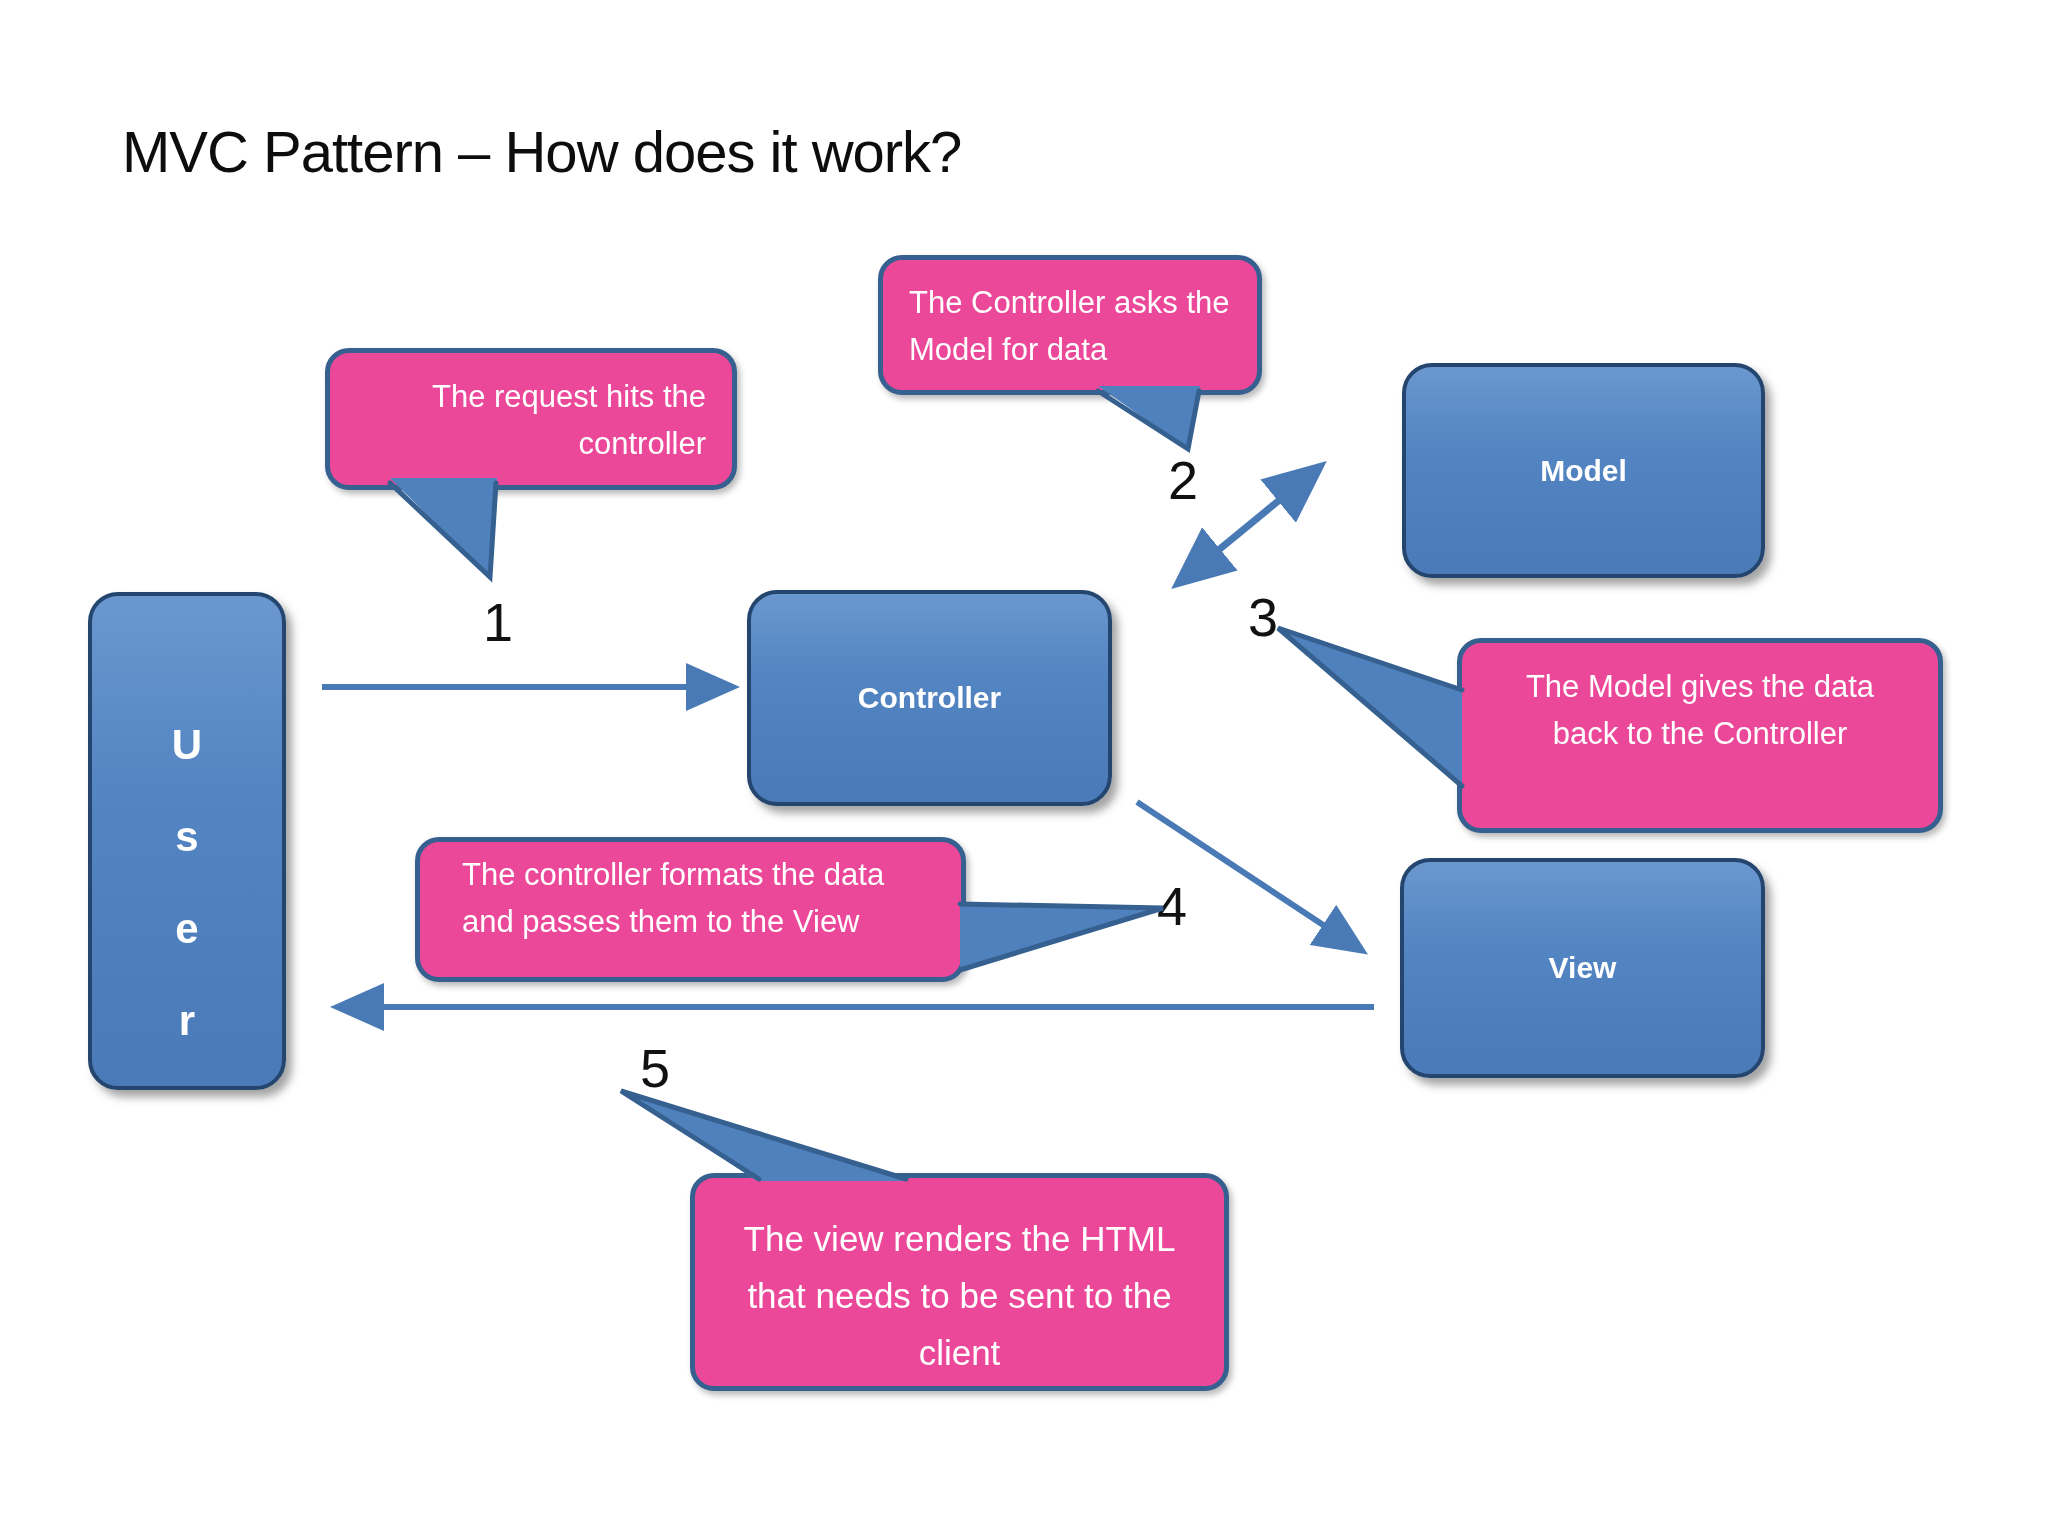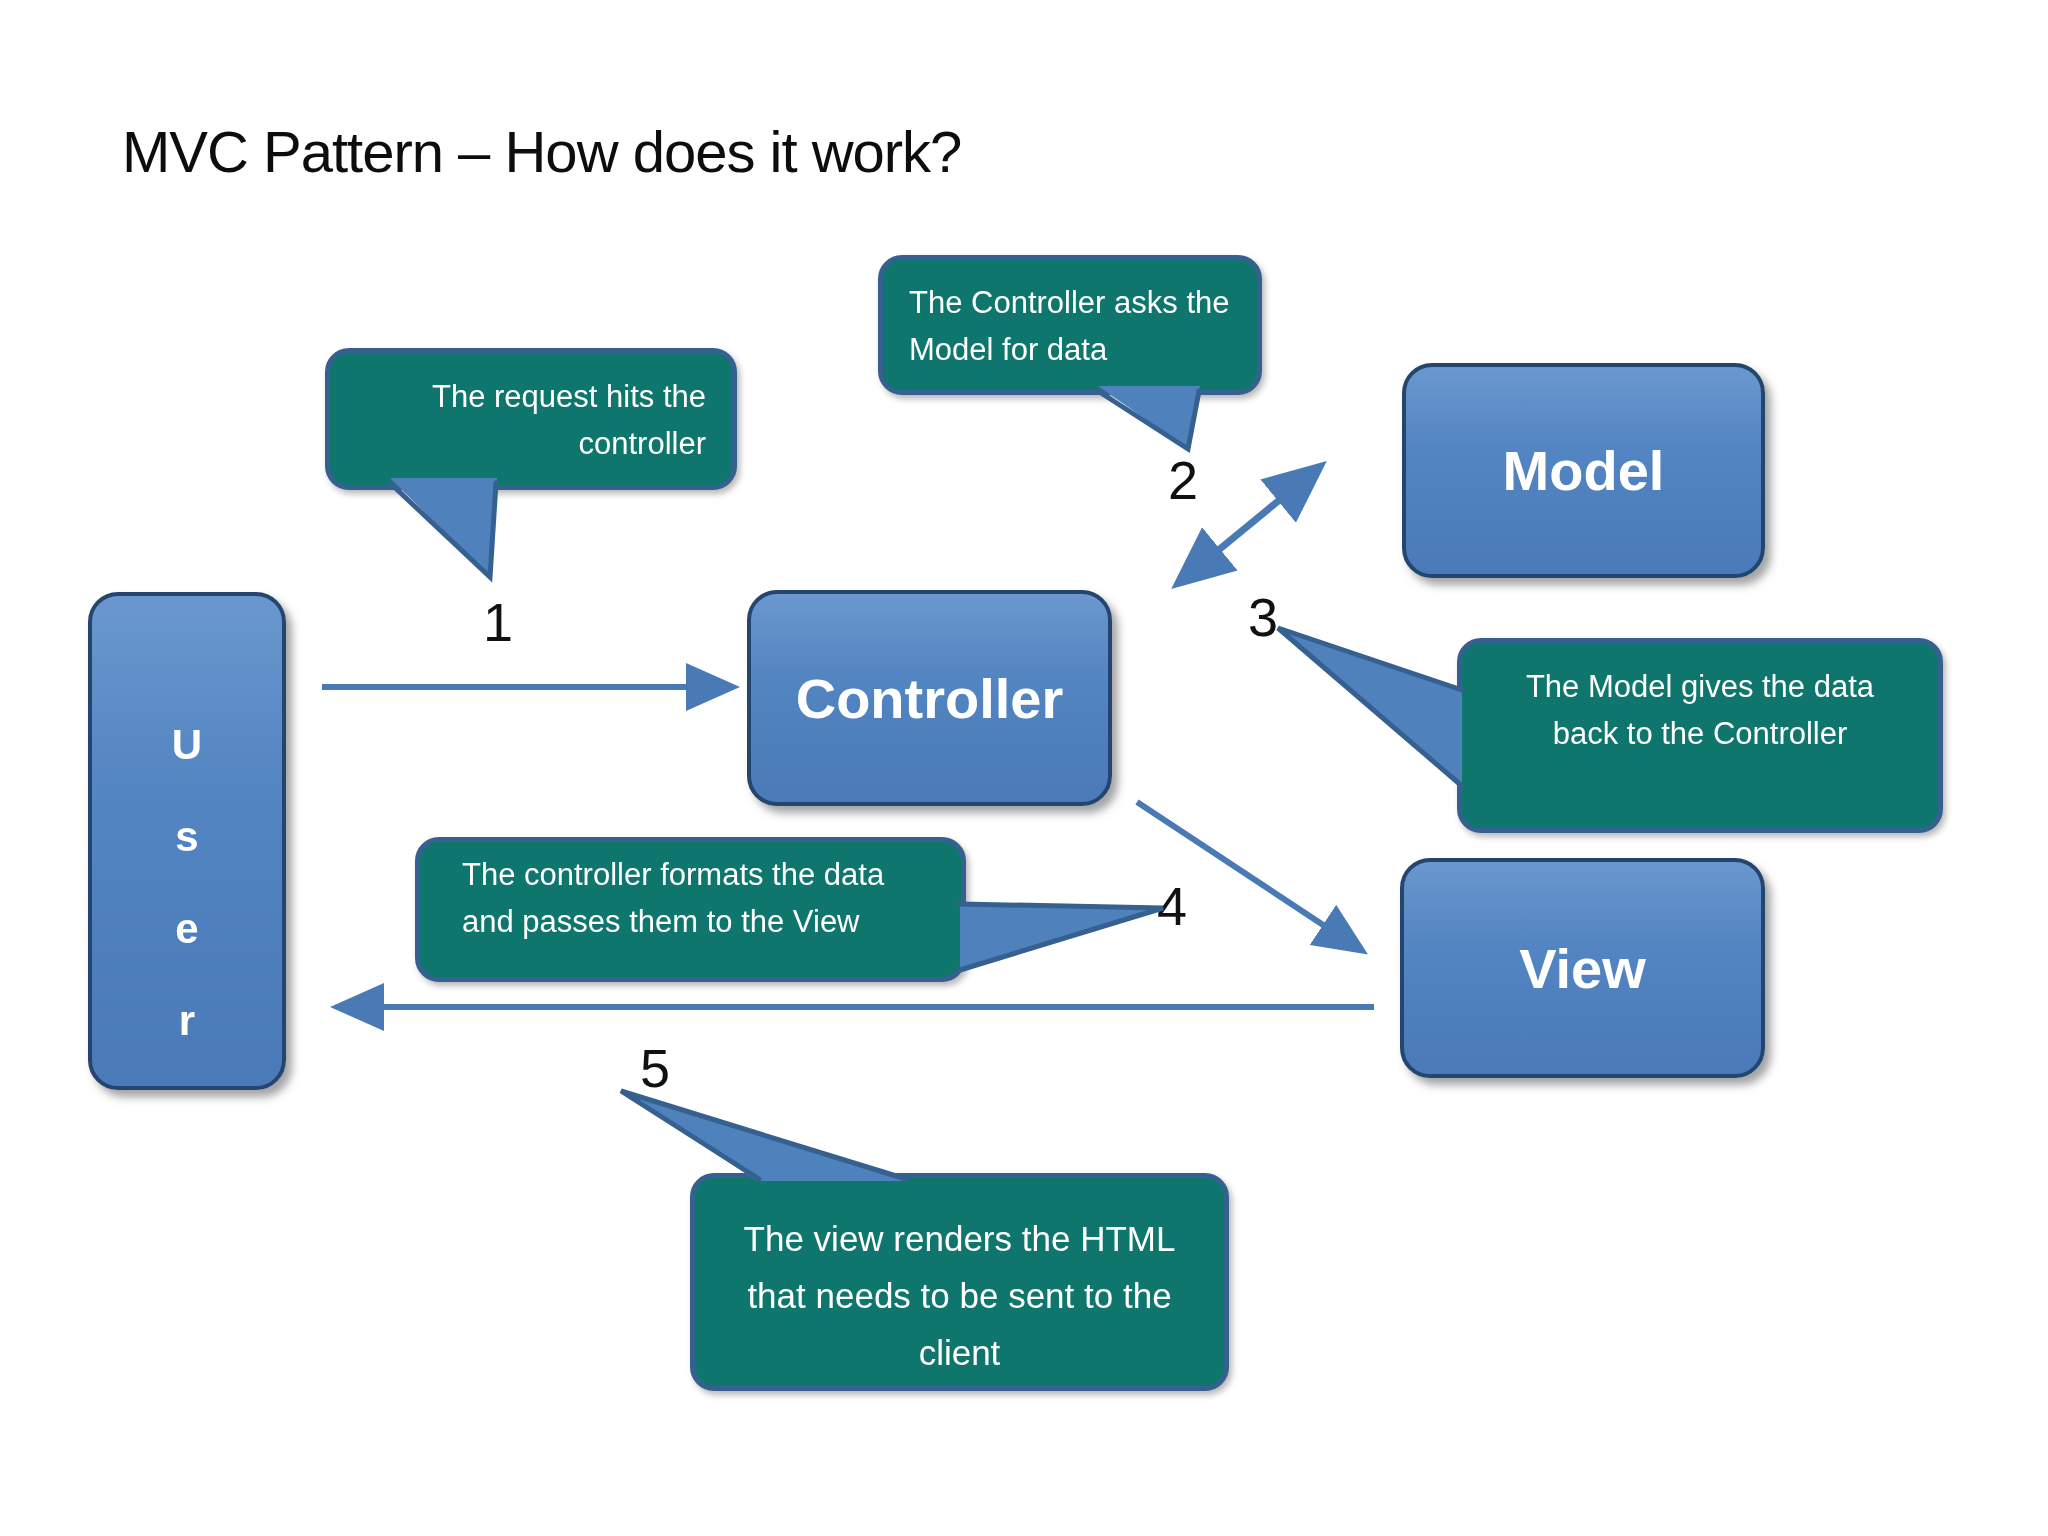--- a/index.html
+++ b/index.html
@@ -18,31 +18,31 @@
   
   .node{
     position:absolute;
     background:linear-gradient(180deg,#6a97ce 0%,#5385c2 40%,#4a7ab8 100%);
     border:4px solid #24466e;
     border-radius:30px;
     box-shadow:6px 7px 9px rgba(90,90,90,.55);
     display:flex;align-items:center;justify-content:center;
     color:#ffffff;font-weight:bold;
   }
-  .node .lbl{font-size:56px;}
+  .node .lbl{font-size:30px;}
   #user-box{left:88px;top:592px;width:190px;height:490px;
     flex-direction:column;justify-content:center;}
   #user-box .vletter{font-size:42px;line-height:92px;transform:translateY(42px);}
   #controller-box{left:747px;top:590px;width:357px;height:208px;}
   #model-box{left:1402px;top:363px;width:355px;height:207px;}
   #view-box{left:1400px;top:858px;width:357px;height:212px;}
   
   .callout{
     position:absolute;
-    background:#0f766e;
+    background:#ec4899;
     border:5px solid #35608f;
     border-radius:24px;
     box-shadow:3px 4px 6px rgba(0,0,0,.28);
     color:#ffffff;
     font-size:31px;line-height:47px;
     box-sizing:border-box;
   }
   #callout-1{left:325px;top:348px;width:412px;height:142px;padding:20px 26px;text-align:right;}
   #callout-2{left:878px;top:255px;width:384px;height:140px;padding:19px 26px;}
   #callout-3{left:1457px;top:638px;width:486px;height:195px;padding:20px 28px;text-align:center;}

